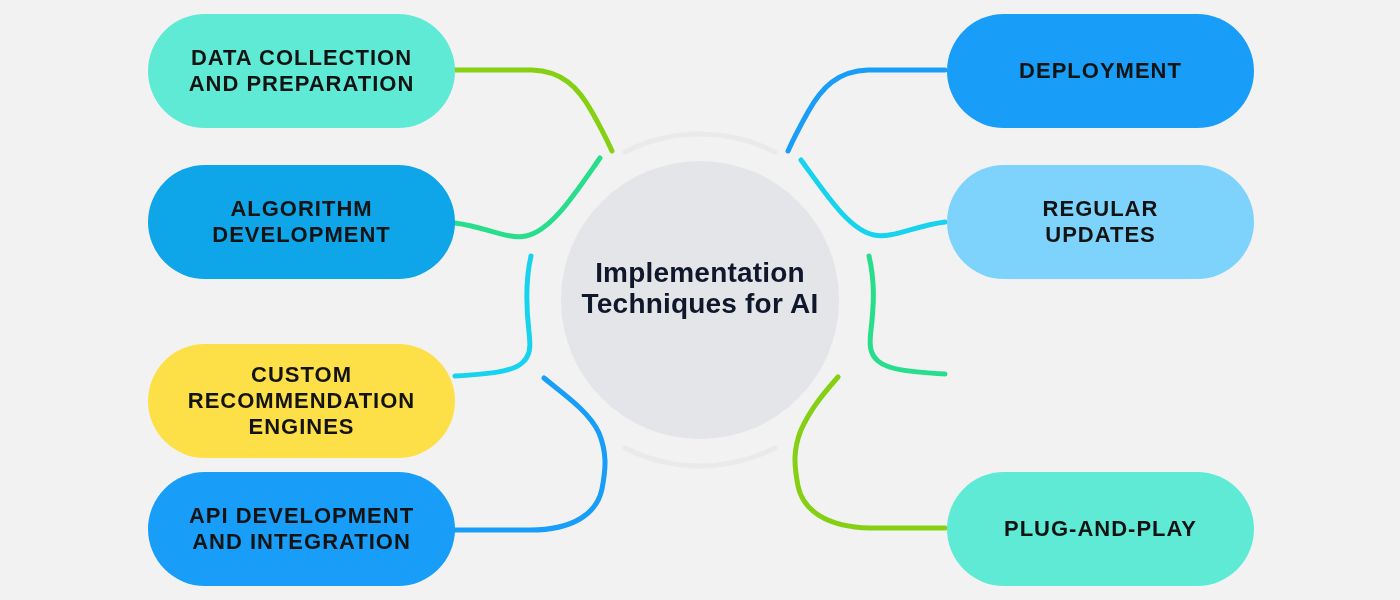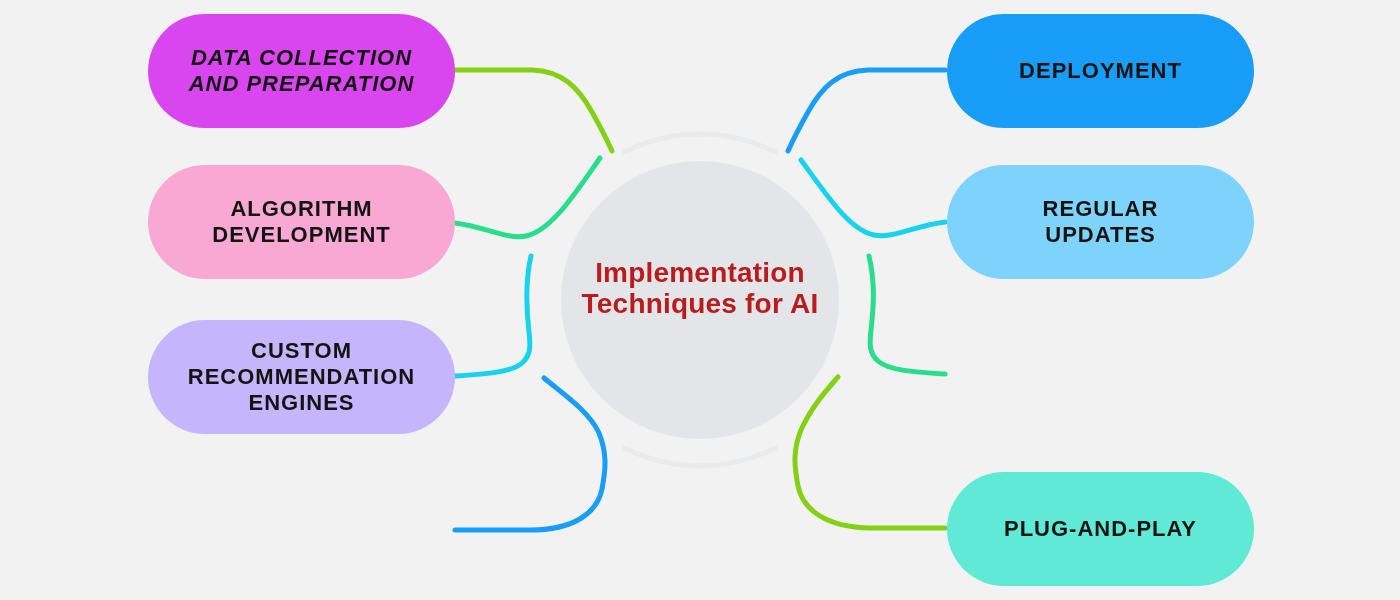--- a/index.html
+++ b/index.html
@@ -42,21 +42,21 @@
   .center-title {
     position: absolute;
     left: 550px;
     top: 257px;
     width: 300px;
     text-align: center;
     white-space: pre-line;
     font-size: 28px;
     font-weight: 800;
     line-height: 31px;
-    color: #b91c1c;
+    color: #0f172a;
     letter-spacing: 0.2px;
   }
 </style>
 </head>
 <body>
 
 <div class="stage" style="background-color: rgb(242, 242, 243);">
 
   <svg class="connector-layer" viewBox="0 0 1400 600" width="1400" height="600">
 
@@ -72,32 +72,36 @@
 
     <path d="M945,70 H868 C838,71 822,87 808,112 C799,128 793,140 788,151" fill="none" stroke-width="5" stroke-linecap="round" style="stroke: rgb(24, 157, 248);"></path>
     <path d="M945,222 C914,226 892,239 874,235 C849,230 826,194 801,160" fill="none" stroke-width="5" stroke-linecap="round" style="stroke: rgb(24, 211, 238);"></path>
     <path d="M945,374 C912,372 888,370 878,361 C870,354 869,346 871,330 C874,304 875,282 869,256" fill="none" stroke-width="5" stroke-linecap="round" style="stroke: rgb(40, 222, 141);"></path>
     <path d="M945,528 H870 C826,527 803,510 798,486 C794,465 793,450 801,430 C811,408 824,393 838,377" fill="none" stroke-width="5" stroke-linecap="round" style="stroke: rgb(133, 208, 18);"></path>
   </svg>
 
   <div class="center-title">Implementation
 Techniques for AI</div>
 
-  <div class="pill pill-l row-1" style="background-color: #d946ef; font-style: italic;">
+  <div class="pill pill-l row-1" style="background-color: #5eead4;">
     <span class="label">DATA COLLECTION
 AND PREPARATION</span>
   </div>
-  <div class="pill pill-l row-2" style="background-color: #f9a8d4;">
+  <div class="pill pill-l row-2" style="background-color: #0ea5e9;">
     <span class="label">ALGORITHM
 DEVELOPMENT</span>
   </div>
-  <div class="pill pill-l row-3" style="background-color: #c4b5fd;">
+  <div class="pill pill-l row-3" style="background-color: #fde047; margin-top: 24px;">
     <span class="label">CUSTOM
 RECOMMENDATION
 ENGINES</span>
+  </div>
+  <div class="pill pill-l row-4" style="background-color: rgb(24, 157, 248);">
+    <span class="label">API DEVELOPMENT
+AND INTEGRATION</span>
   </div>
 
   <div class="pill pill-r row-1" style="background-color: rgb(24, 157, 248);">
     <span class="label">DEPLOYMENT</span>
   </div>
   <div class="pill pill-r row-2" style="background-color: #7dd3fc;">
     <span class="label">REGULAR
 UPDATES</span>
   </div>
   <div class="pill pill-r row-4" style="background-color: #5eead4;">

